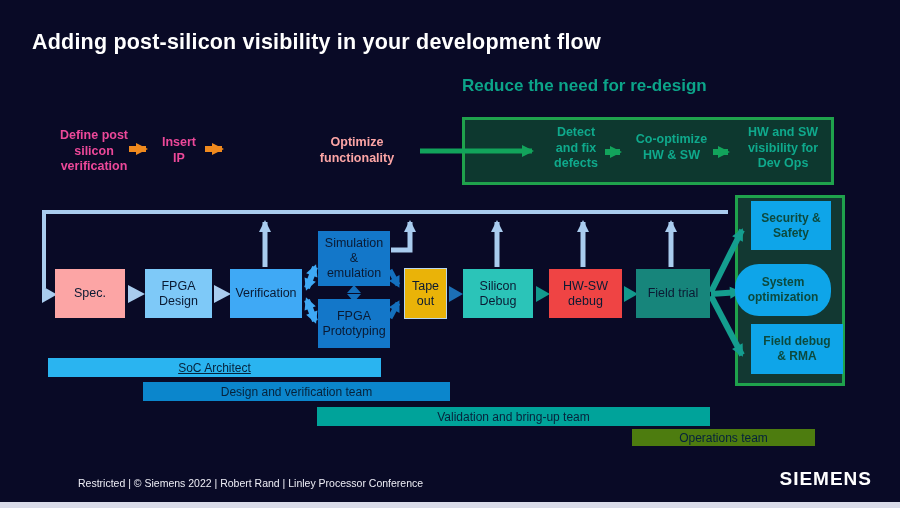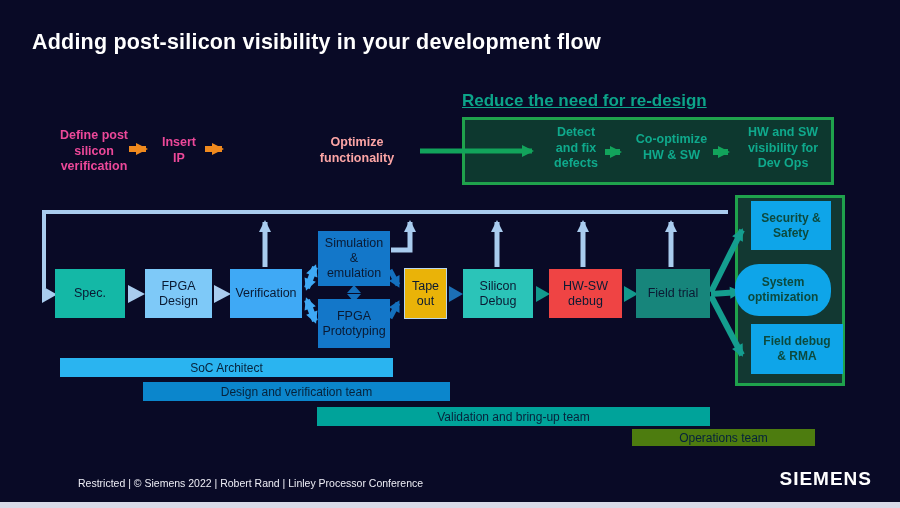--- a/index.html
+++ b/index.html
@@ -36,21 +36,21 @@
   <div class="abs slide-title" style="left:32px;top:30px;">Adding post-silicon visibility in your development flow</div>
 
   <div class="abs step orange" style="left:46px;top:128px;width:96px;">Define post
 silicon
 verification</div>
   <div class="abs step orange" style="left:155px;top:135px;width:48px;">Insert
 IP</div>
   <div class="abs step tealtxt" style="left:316px;top:135px;width:82px;">Optimize
 functionality</div>
 
-  <div class="abs green-heading" style="left:462px;top:91px;text-decoration:underline;">Reduce the need for re-design</div>
+  <div class="abs green-heading" style="left:462px;top:76px;">Reduce the need for re-design</div>
   <div class="abs green-box" style="left:462px;top:117px;width:372px;height:68px;"></div>
   <div class="gitem" style="left:540px;top:125px;width:72px;">Detect
 and fix
 defects</div>
   <div class="gitem" style="left:624px;top:132px;width:95px;">Co-optimize
 HW &amp; SW</div>
   <div class="gitem" style="left:740px;top:125px;width:86px;">HW and SW
 visibility for
 Dev Ops</div>
 
@@ -108,21 +108,21 @@
 
     <polygon points="449,286 449,302 463,294" fill="#1C6FB5"></polygon>
     <polygon points="536,286 536,302 550,294" fill="#12998C"></polygon>
     <polygon points="624,286 624,302 638,294" fill="#12998C"></polygon>
 
     <line x1="711" y1="292" x2="742" y2="230" stroke="#149E8F" stroke-width="6" marker-end="url(#m-tl)"></line>
     <line x1="711" y1="294" x2="740" y2="292" stroke="#149E8F" stroke-width="6" marker-end="url(#m-tl)"></line>
     <line x1="711" y1="296" x2="742" y2="355" stroke="#149E8F" stroke-width="6" marker-end="url(#m-tl)"></line>
   </svg>
 
-  <div class="abs fbox" style="left:55px;top:269px;width:70px;height:49px;background:#14b8a6;">Spec.</div>
+  <div class="abs fbox" style="left:55px;top:269px;width:70px;height:49px;background:#fca5a5;">Spec.</div>
   <div class="abs fbox" style="left:145px;top:269px;width:67px;height:49px;background:#7EC9F8;">FPGA
 Design</div>
   <div class="abs fbox" style="left:230px;top:269px;width:72px;height:49px;background:#3FA9F5;">Verification</div>
   <div class="abs fbox" style="left:318px;top:231px;width:72px;height:55px;background:#1377C9;">Simulation
 &amp;
 emulation</div>
   <div class="abs fbox" style="left:318px;top:299px;width:72px;height:49px;background:#1377C9;">FPGA
 Prototyping</div>
   <div class="abs fbox" style="left:404px;top:268px;width:43px;height:51px;background:#eab308;border:1px solid #B8D6EF;">Tape
 out</div>
@@ -132,21 +132,21 @@
 debug</div>
   <div class="abs fbox" style="left:636px;top:269px;width:74px;height:49px;background:#17857B;">Field trial</div>
 
   <div class="abs outbox" style="left:751px;top:201px;width:80px;height:49px;">Security &amp;
 Safety</div>
   <div class="abs outbox" style="left:735px;top:264px;width:96px;height:52px;border-radius:24px;">System
 optimization</div>
   <div class="abs outbox" style="left:751px;top:324px;width:92px;height:50px;">Field debug
 &amp; RMA</div>
 
-  <div class="abs teambar" style="left:60px;top:358px;width:333px;height:19px;background:#2AB4F0;">SoC Architect</div>
+  <div class="abs teambar" style="left:48px;top:358px;width:333px;height:19px;background:#2AB4F0;text-decoration:underline;">SoC Architect</div>
   <div class="abs teambar" style="left:143px;top:382px;width:307px;height:19px;background:#0B86CC;">Design and verification team</div>
   <div class="abs teambar" style="left:317px;top:407px;width:393px;height:19px;background:#00A39A;">Validation and bring-up team</div>
   <div class="abs teambar" style="left:632px;top:429px;width:183px;height:17px;background:#4d7c0f;">Operations team</div>
 
   <div class="abs footer" style="left:78px;top:477px;">Restricted | © Siemens 2022  | Robert Rand | Linley Processor Conference</div>
   <div class="abs brand" style="right:28px;top:468px;">SIEMENS</div>
   <div class="abs strip"></div>
 
 </div>
 

